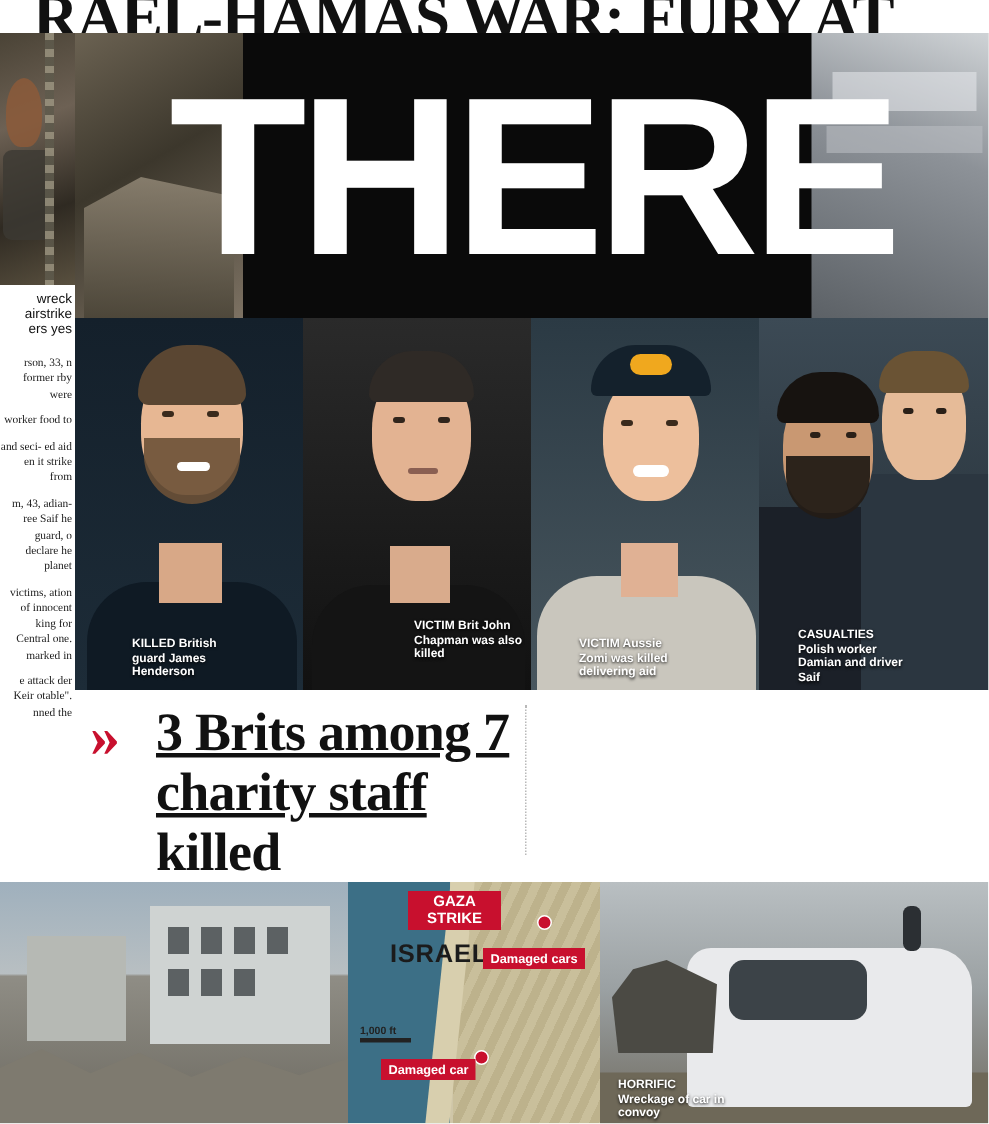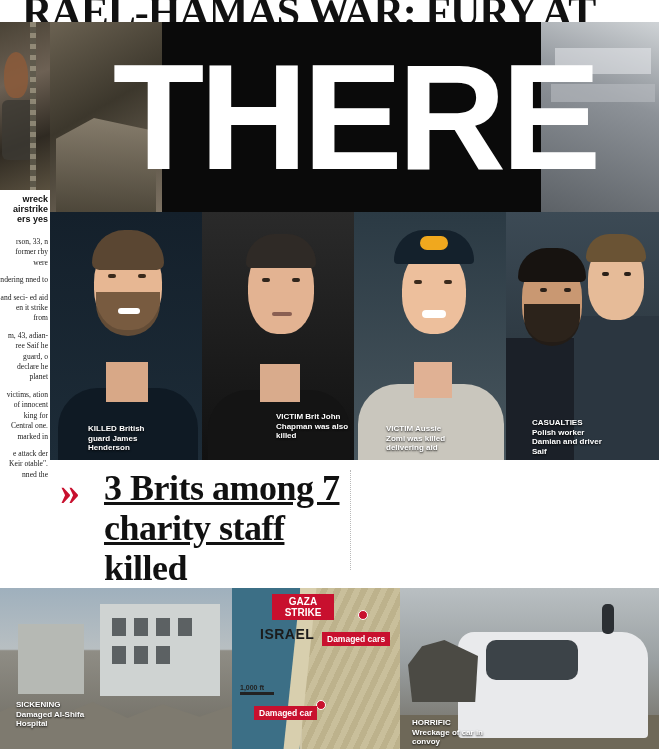--- a/index.html
+++ b/index.html
@@ -42,21 +42,21 @@
   .left-photo .blob{
     position:absolute;left:4px;top:30px;width:24px;height:46px;border-radius:50% 50% 40% 40%;
     background:#8c5a3a;opacity:.85;
   }
   .left-photo .blob2{
     position:absolute;left:2px;top:78px;width:34px;height:60px;
     background:#3c3a33;opacity:.8;border-radius:6px;
   }
   .left-head{
     position:absolute;left:2px;top:172px;width:46px;
-    font-weight:bold;font-size:9px;line-height:10px;color:#111;text-align:right;
+    font-weight:normal;font-size:9px;line-height:10px;color:#111;text-align:right;
   }
   .left-body{
     position:absolute;left:0px;top:215px;width:48px;
     font-size:7.6px;line-height:10.4px;color:#1a1a1a;text-align:right;
     font-family:Liberation Serif, serif;
   }
   .left-body p{margin:0 0 7px 0;}
 
   
   .hero{
@@ -206,21 +206,21 @@
   }
   .b2 .sea{position:absolute;left:0;top:0;width:68px;height:161px;background:#3c6f86;}
   .b2 .coast{position:absolute;left:60px;top:0;width:16px;height:161px;background:#d8cfae;transform:skewX(-6deg);}
   .b2 .land{position:absolute;left:70px;top:0;width:98px;height:161px;
      background:repeating-linear-gradient(115deg,#c9bf9b 0 6px,#bdb28c 6px 12px);}
   .b2 .gazabox{
     position:absolute;left:40px;top:6px;width:62px;height:26px;background:#c8102e;color:#fff;
     font-weight:bold;font-size:10px;line-height:11px;text-align:center;padding-top:2px;box-sizing:border-box;
   }
   .b2 .israel{
-    position:absolute;left:28px;top:38px;color:#1b1b1b;font-weight:bold;font-size:14px;
+    position:absolute;left:28px;top:38px;color:#1b1b1b;font-weight:bold;font-size:17px;
     letter-spacing:.5px;
   }
   .b2 .scale{
     position:absolute;left:8px;top:96px;color:#222;font-size:7px;font-weight:bold;
   }
   .b2 .scalebar{position:absolute;left:8px;top:104px;width:34px;height:3px;background:#222;}
   .dotlabel{
     position:absolute;background:#c8102e;color:#fff;font-weight:bold;font-size:8.5px;
     padding:2px 5px;white-space:nowrap;
   }
@@ -260,21 +260,21 @@
 
   <div class="left-col">
     <div class="left-photo">
       <div class="blob"></div>
       <div class="blob2"></div>
       <div class="chain"></div>
     </div>
     <div class="left-head">wreck airstrike ers yes</div>
     <div class="left-body">
       <p>rson, 33, n former rby were</p>
-      <p>ndering nned to</p>
+      <p>worker food to</p>
       <p>and seci- ed aid en it strike from</p>
       <p>m, 43, adian- ree Saif he guard, o declare he planet</p>
       <p>victims, ation of innocent king for Central one. marked in</p>
       <p>e attack der Keir otable". nned the</p>
     </div>
   </div>
 
   <div class="hero">
     <div class="hero-photo-left">
       <div class="slab"></div>
@@ -390,22 +390,18 @@
 
     <div class="b3">
       <div class="ground"></div>
       <div class="car"></div>
       <div class="carwin"></div>
       <div class="wreck"></div>
       <div class="figure"></div>
     </div>
   </div>
 
-  <div class="b-cap bc1">
-    <span class="lbl">SICKENING</span>
-    <span>Damaged Al-Shifa Hospital</span>
-  </div>
   <div class="b-cap bc3">
     <span class="lbl">HORRIFIC</span>
     <span>Wreckage of car in convoy</span>
   </div>
 
 </div>
 
 </body></html>

